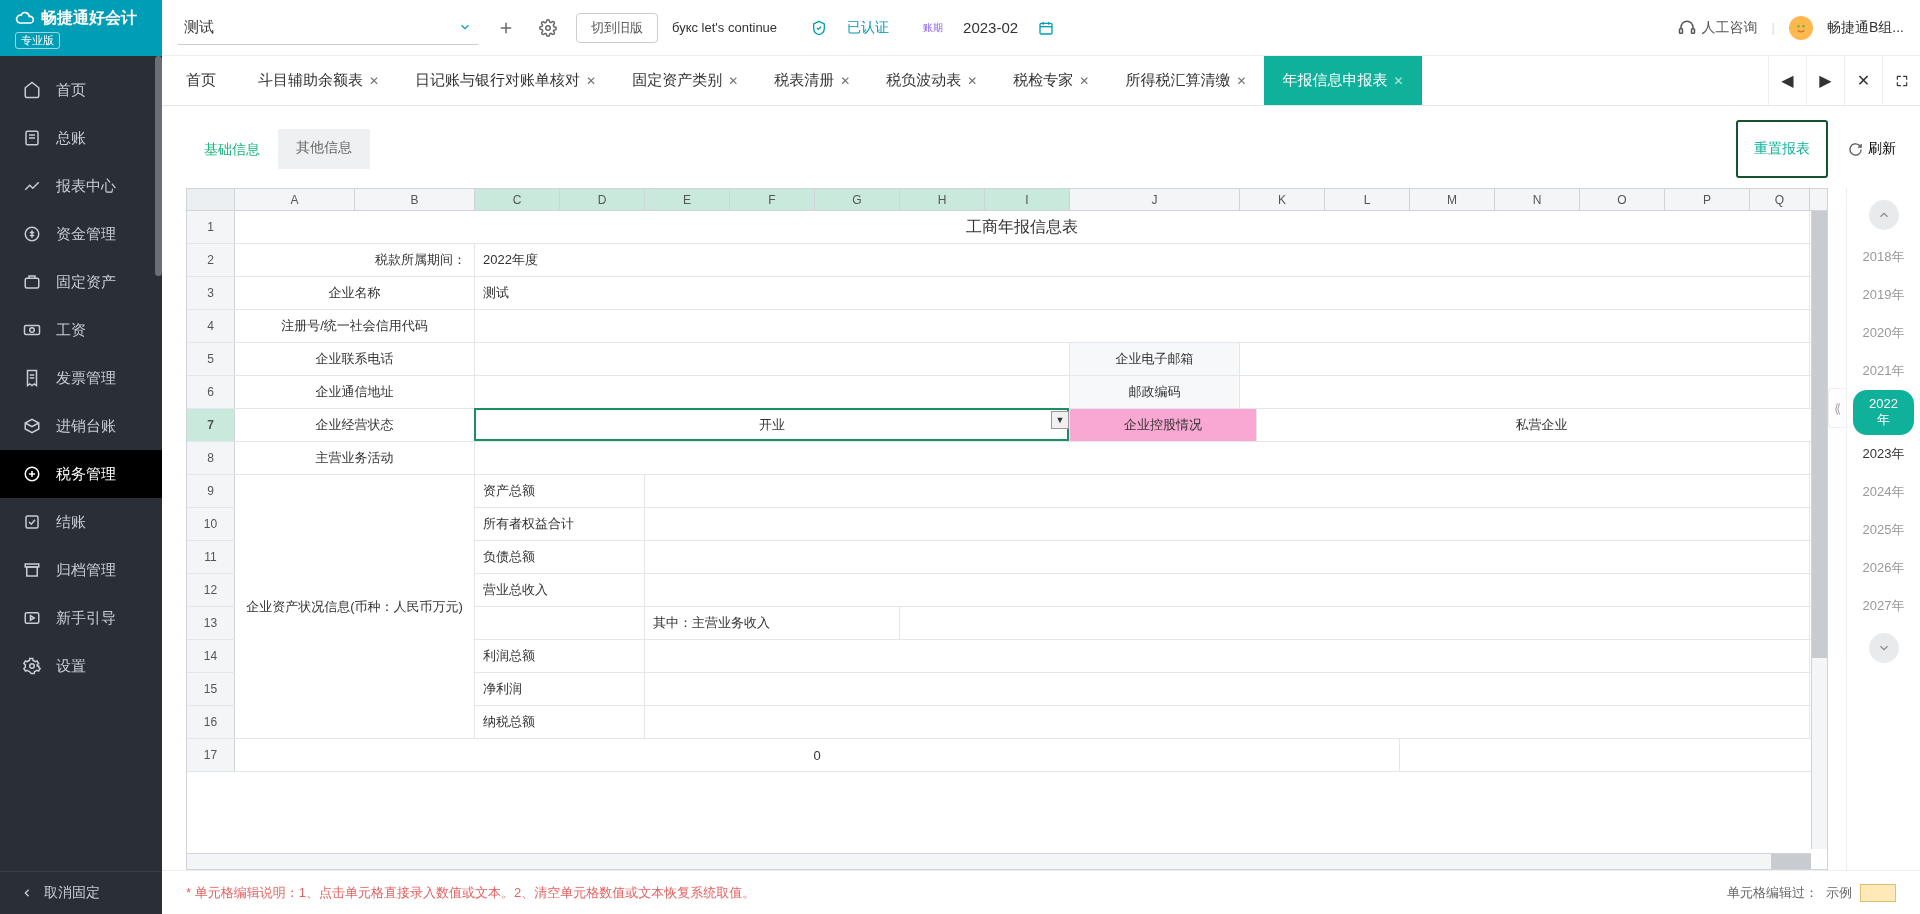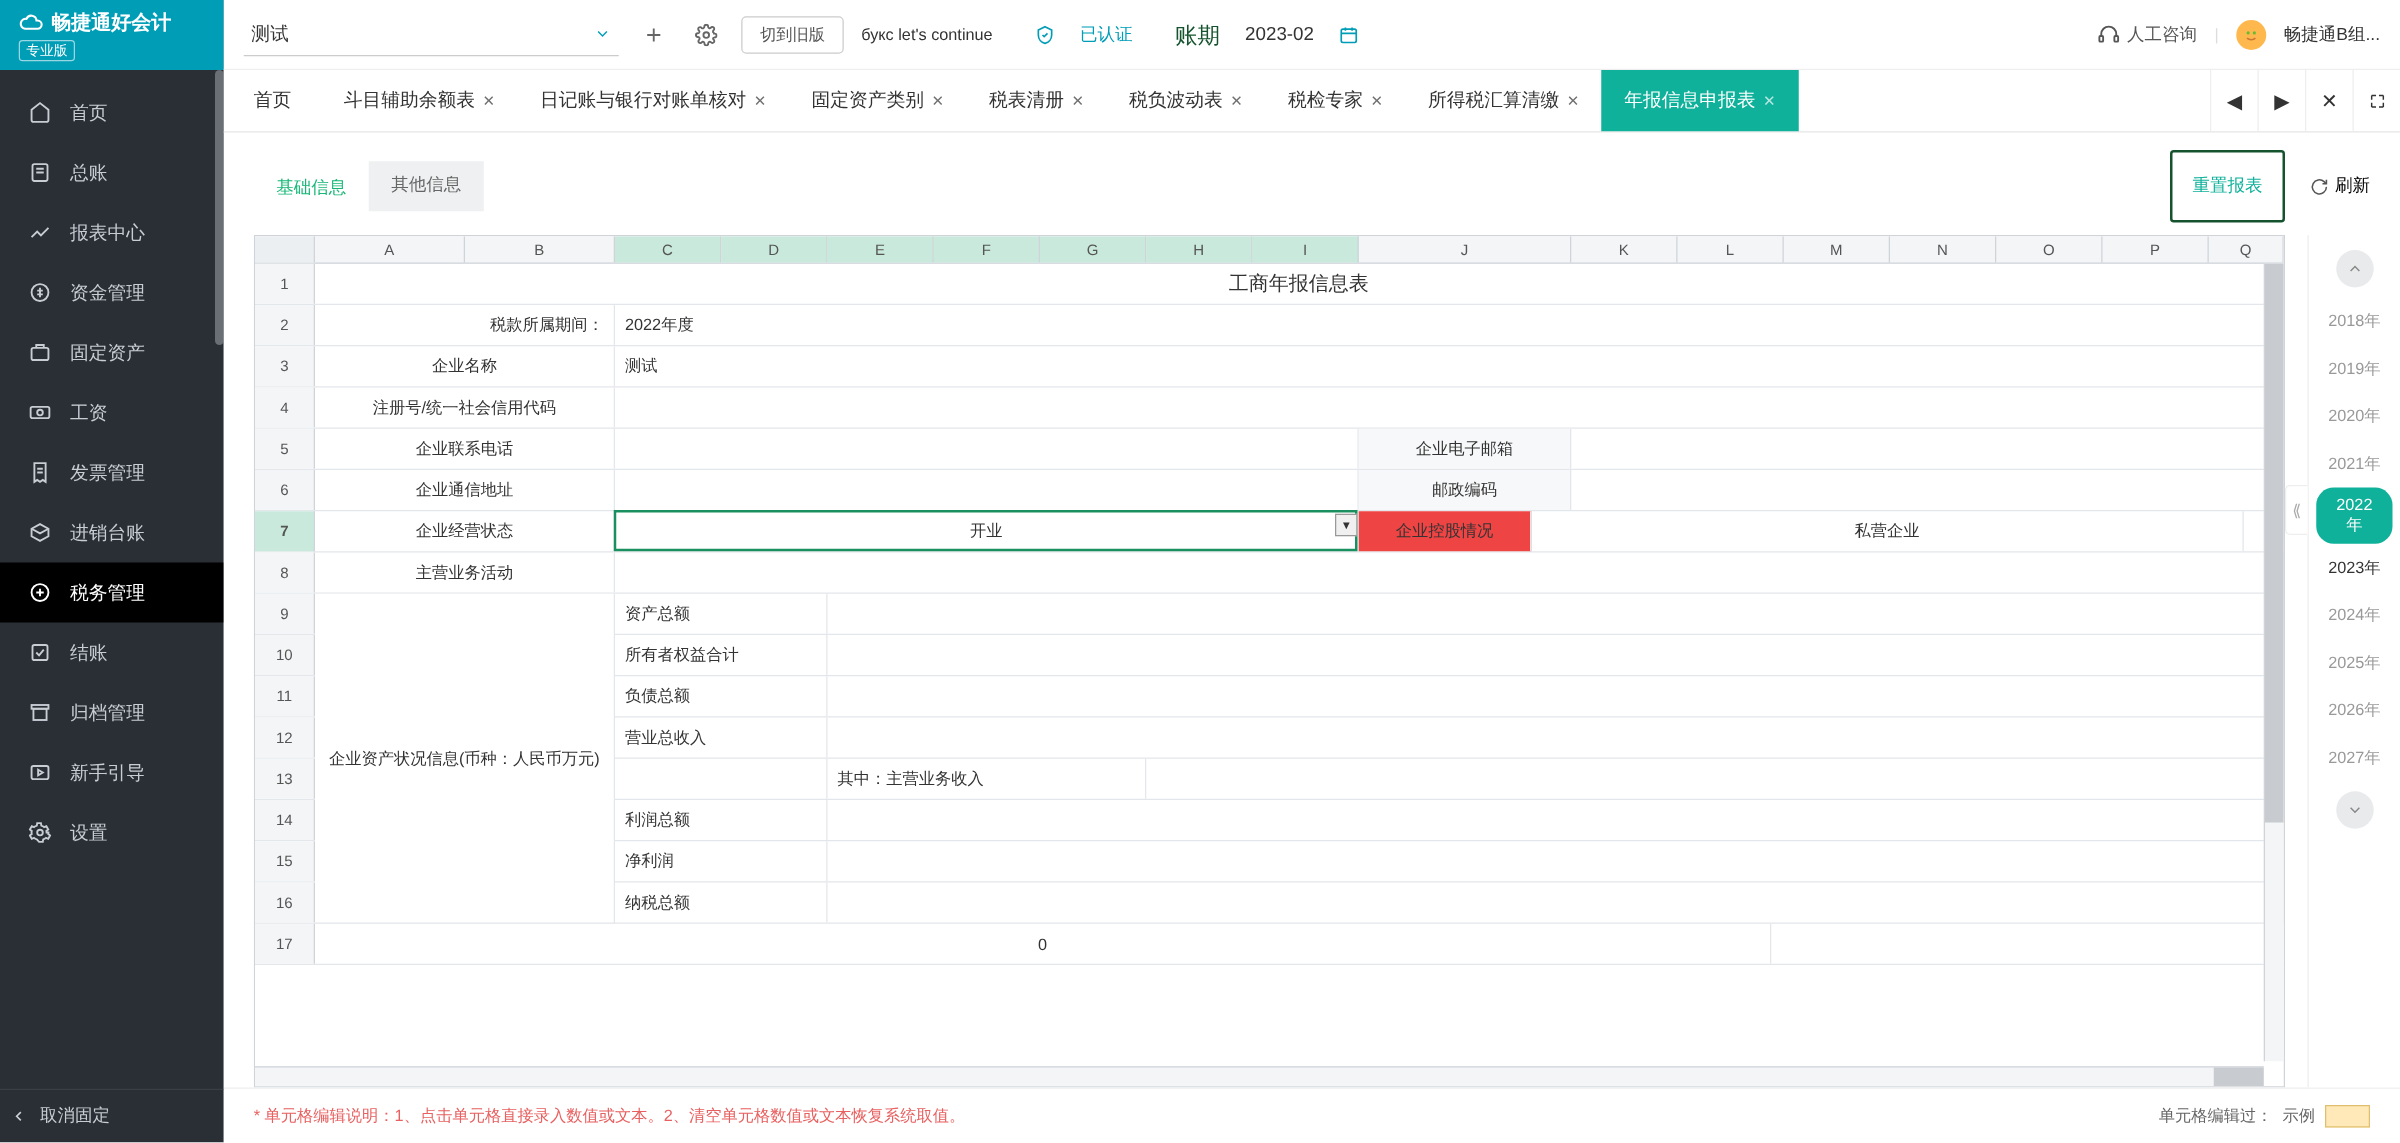--- a/index.html
+++ b/index.html
@@ -6,31 +6,31 @@
 body { font-family: "Microsoft YaHei", Arial, sans-serif; font-size: 13px; color: #333; background: #fff; overflow: hidden; }
 .app { display: flex; height: 914px; width: 1920px; }
 .sidebar { width: 190px; background: #2a2f36; color: #c8cdd4; display: flex; flex-direction: column; position: relative; }
 .logo-area { background: #009db7; color: #fff; padding: 10px 15px; height: 56px; display: flex; flex-direction: column; justify-content: center; }
 .logo-main { font-size: 16px; font-weight: bold; display: flex; align-items: center; gap: 6px; }
 .logo-sub { font-size: 11px; border: 1px solid rgba(255,255,255,0.6); border-radius: 3px; padding: 0 5px; width: fit-content; margin-top: 3px; }
 .nav { flex: 1; overflow-y: auto; padding-top: 10px; }
 .nav-item { display: flex; align-items: center; gap: 14px; padding: 14px 22px; cursor: pointer; font-size: 15px; color: #c8cdd4; }
 .nav-item.active { background: #000; color: #fff; }
 .nav-icon { width: 20px; height: 20px; display: inline-flex; align-items: center; justify-content: center; }
-.sidebar-footer { padding: 12px 8px; display: flex; align-items: center; gap: 8px; font-size: 14px; color: #c8cdd4; border-top: 1px solid #3a3f46; cursor: pointer; }
+.sidebar-footer { padding: 12px 20px; display: flex; align-items: center; gap: 8px; font-size: 14px; color: #c8cdd4; border-top: 1px solid #3a3f46; cursor: pointer; }
 .sidebar-scroll { position: absolute; right: 0; top: 0; width: 8px; height: 100%; }
 .sidebar-thumb { position: absolute; right: 0; top: 56px; width: 7px; height: 220px; background: #6a6f76; border-radius: 4px; }
 
 .main { flex: 1; display: flex; flex-direction: column; background: #fff; position: relative; }
 .topbar { height: 56px; display: flex; align-items: center; padding: 0 16px; gap: 14px; border-bottom: 1px solid #eee; }
 .account-select { width: 300px; height: 34px; border: none; border-bottom: 1px solid #ccc; display: flex; align-items: center; justify-content: space-between; padding: 0 6px; color: #333; font-size: 15px; }
 .top-icon-btn { width: 28px; height: 28px; display: inline-flex; align-items: center; justify-content: center; color: #666; cursor: pointer; font-size: 18px; }
 .old-btn { border: 1px solid #ccc; border-radius: 4px; padding: 5px 14px; font-size: 13px; color: #555; cursor: pointer; }
 .verified { color: #009db7; font-size: 14px; display: inline-flex; align-items: center; gap: 20px; margin-left: 20px; }
-.period-label { color: #14532d; font-size: 18px; margin-left: 20px; }
+.period-label { color: #8b5cf6; font-size: 10px; margin-left: 20px; }
 .period-val { font-size: 15px; color: #333; margin-left: 6px; }
 .cal-icon { color: #009db7; margin-left: 6px; }
 .topbar-right { margin-left: auto; display: flex; align-items: center; gap: 14px; }
 .support-link { display: flex; align-items: center; gap: 6px; font-size: 14px; color: #555; cursor: pointer; }
 .avatar { width: 24px; height: 24px; border-radius: 50%; background: #ffb84d; display: inline-flex; align-items: center; justify-content: center; }
 .user-name { font-size: 14px; color: #333; max-width: 90px; overflow: hidden; text-overflow: ellipsis; white-space: nowrap; }
 
 .tabbar { height: 50px; display: flex; align-items: stretch; border-bottom: 1px solid #e6e6e6; position: relative; }
 .tab { display: flex; align-items: center; padding: 0 18px; font-size: 15px; color: #333; cursor: pointer; gap: 6px; white-space: nowrap; }
 .tab.home { padding: 0 24px; }
@@ -417,21 +417,21 @@
                 <div class="rh">6</div>
                 <div class="cell label-cell" style="width:240px">企业通信地址</div>
                 <div class="cell" style="width:595px"></div>
                 <div class="cell label-cell" style="width:170px;background:#f7f8f9">邮政编码</div>
                 <div class="cell" style="width:570px"></div>
               </div>
               <div class="row">
                 <div class="rh sel">7</div>
                 <div class="cell label-cell" style="width:240px">企业经营状态</div>
                 <div class="cell" style="width:595px;justify-content:center">开业</div>
-                <div class="cell label-cell" style="width:138px;background:#ef4444">企业控股情况</div>
+                <div class="cell label-cell" style="width:187px;background:#f9a8d4">企业控股情况</div>
                 <div class="cell" style="width:570px;justify-content:center">私营企业</div>
               </div>
               <div class="row">
                 <div class="rh">8</div>
                 <div class="cell label-cell" style="width:240px">主营业务活动</div>
                 <div class="cell" style="width:1335px"></div>
               </div>
               <div style="position:relative">
                 <div class="row">
                   <div class="rh">9</div>

